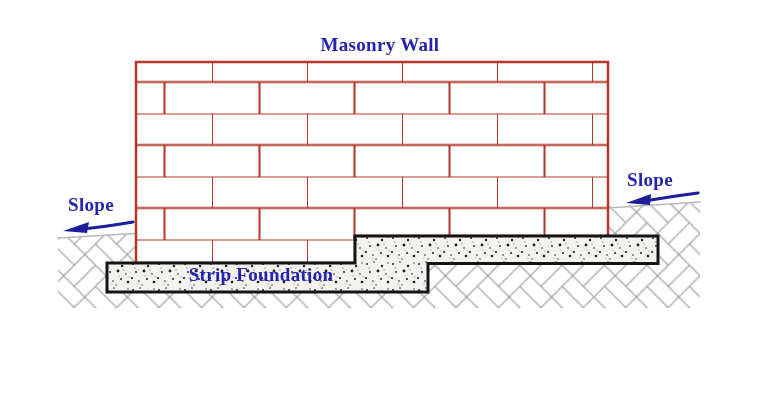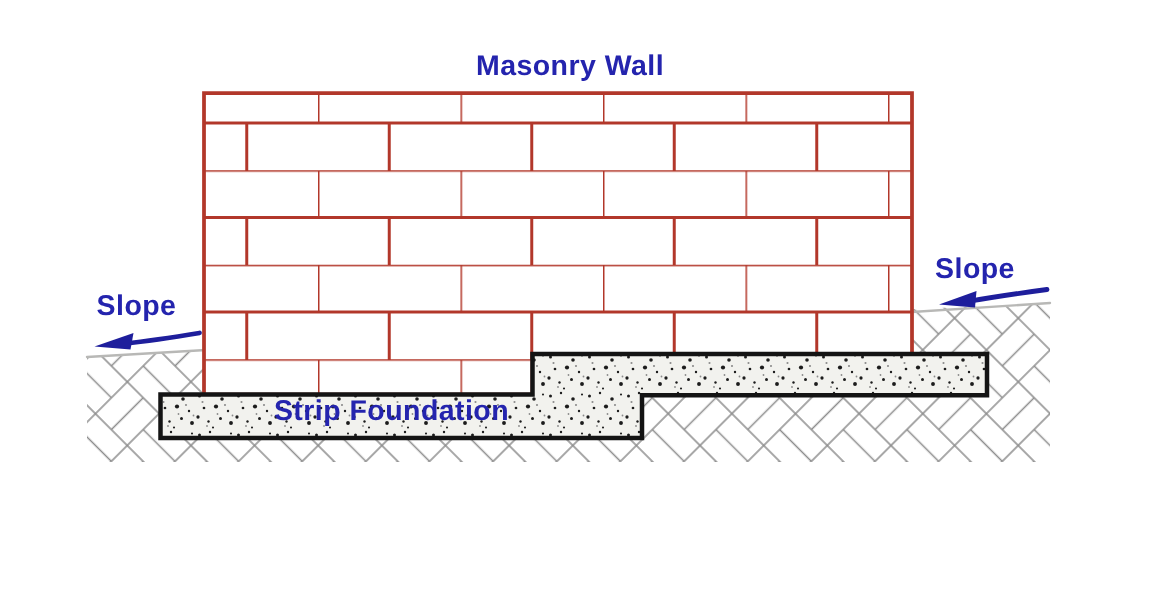--- a/index.html
+++ b/index.html
@@ -1,21 +1,21 @@
 <!DOCTYPE html>
 <html style="--label-blue: #2424ae; --arrow-blue: #1e1e9c; --brick-red: #b2372a; --soil-line: #8c8c8c; --surface-line: #b8b8b6; --foundation-border: #141414; --foundation-fill: #f2f2ee; --stipple-dot: #1c1c1c; --stipple-dot-light: #8a8a8a; --background: #ffffff;"><head>
 <meta charset="utf-8">
 <style>
   html,body{margin:0;padding:0;background:#fff;}
   .canvas{
     position:relative;
     width:768px;height:308px;
     background:var(--background,#fff);
     overflow:hidden;
-    font-family:Liberation Sans, sans-serif;
+    font-family:Liberation Serif, serif;
   }
   .canvas svg{position:absolute;left:0;top:0;}
   .label{
     position:absolute;
     transform:translateX(-50%);
     font-weight:bold;
     font-size:19px;
     line-height:22px;
     letter-spacing:.3px;
     color:var(--label-blue,#2424ae);

